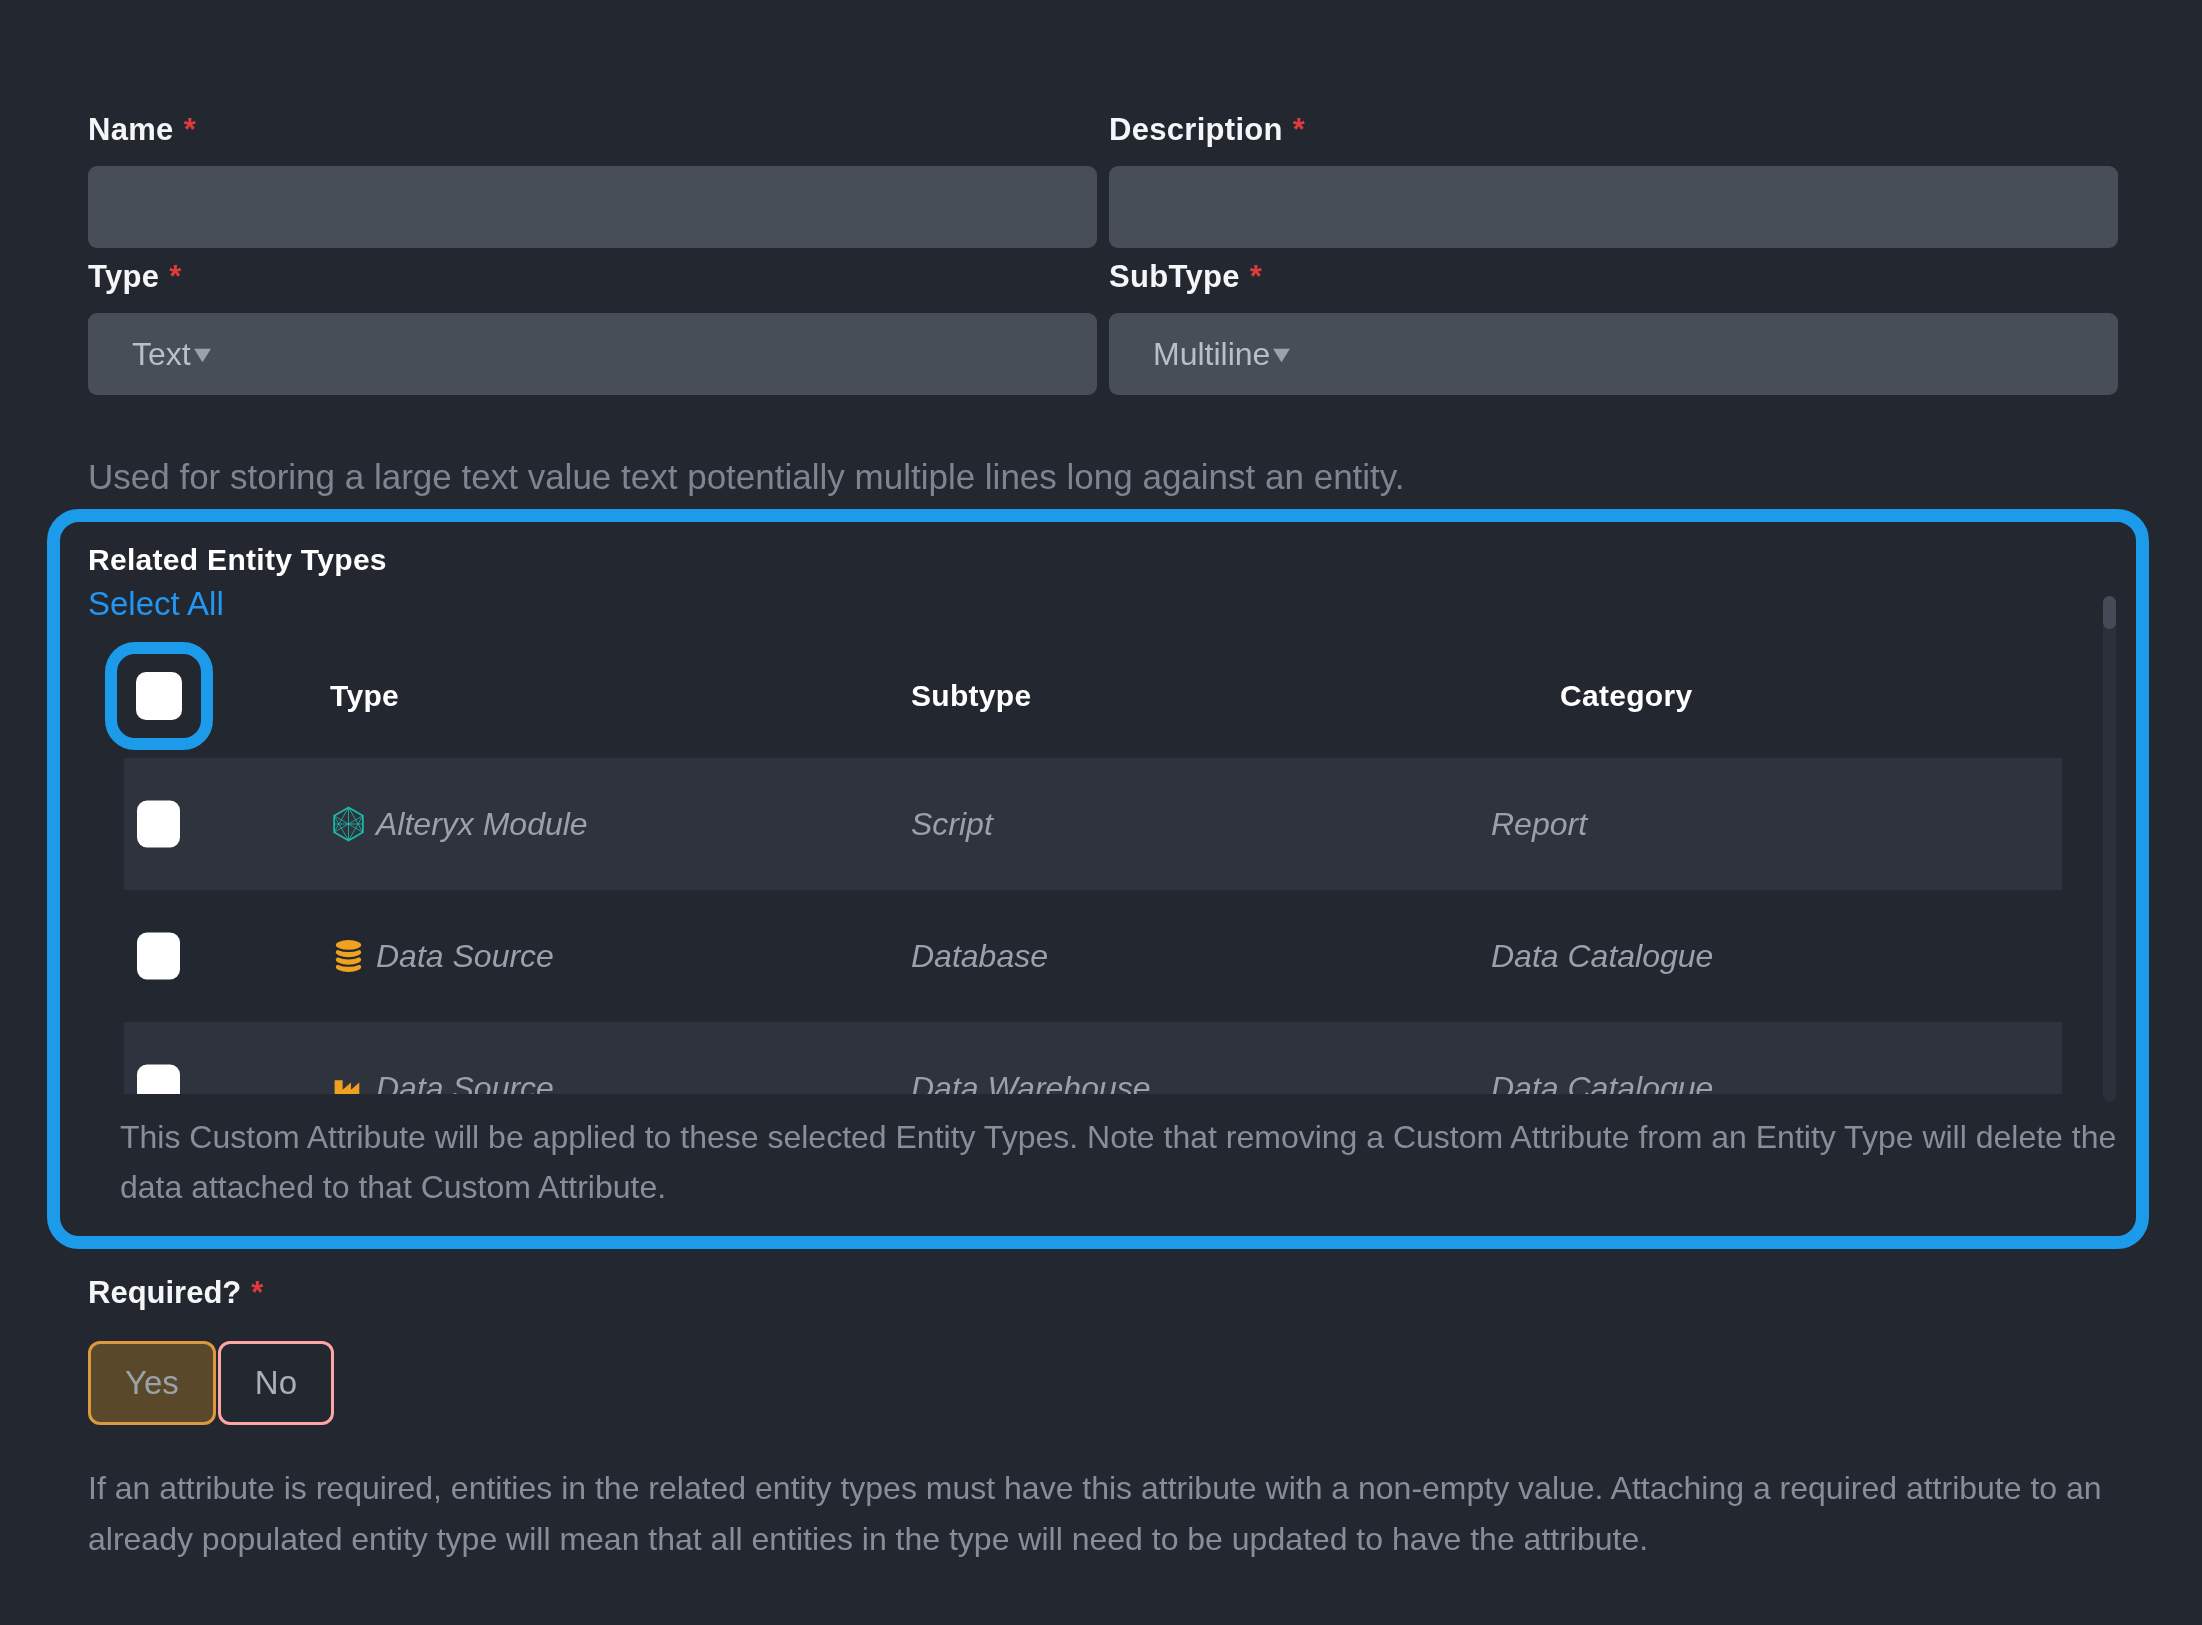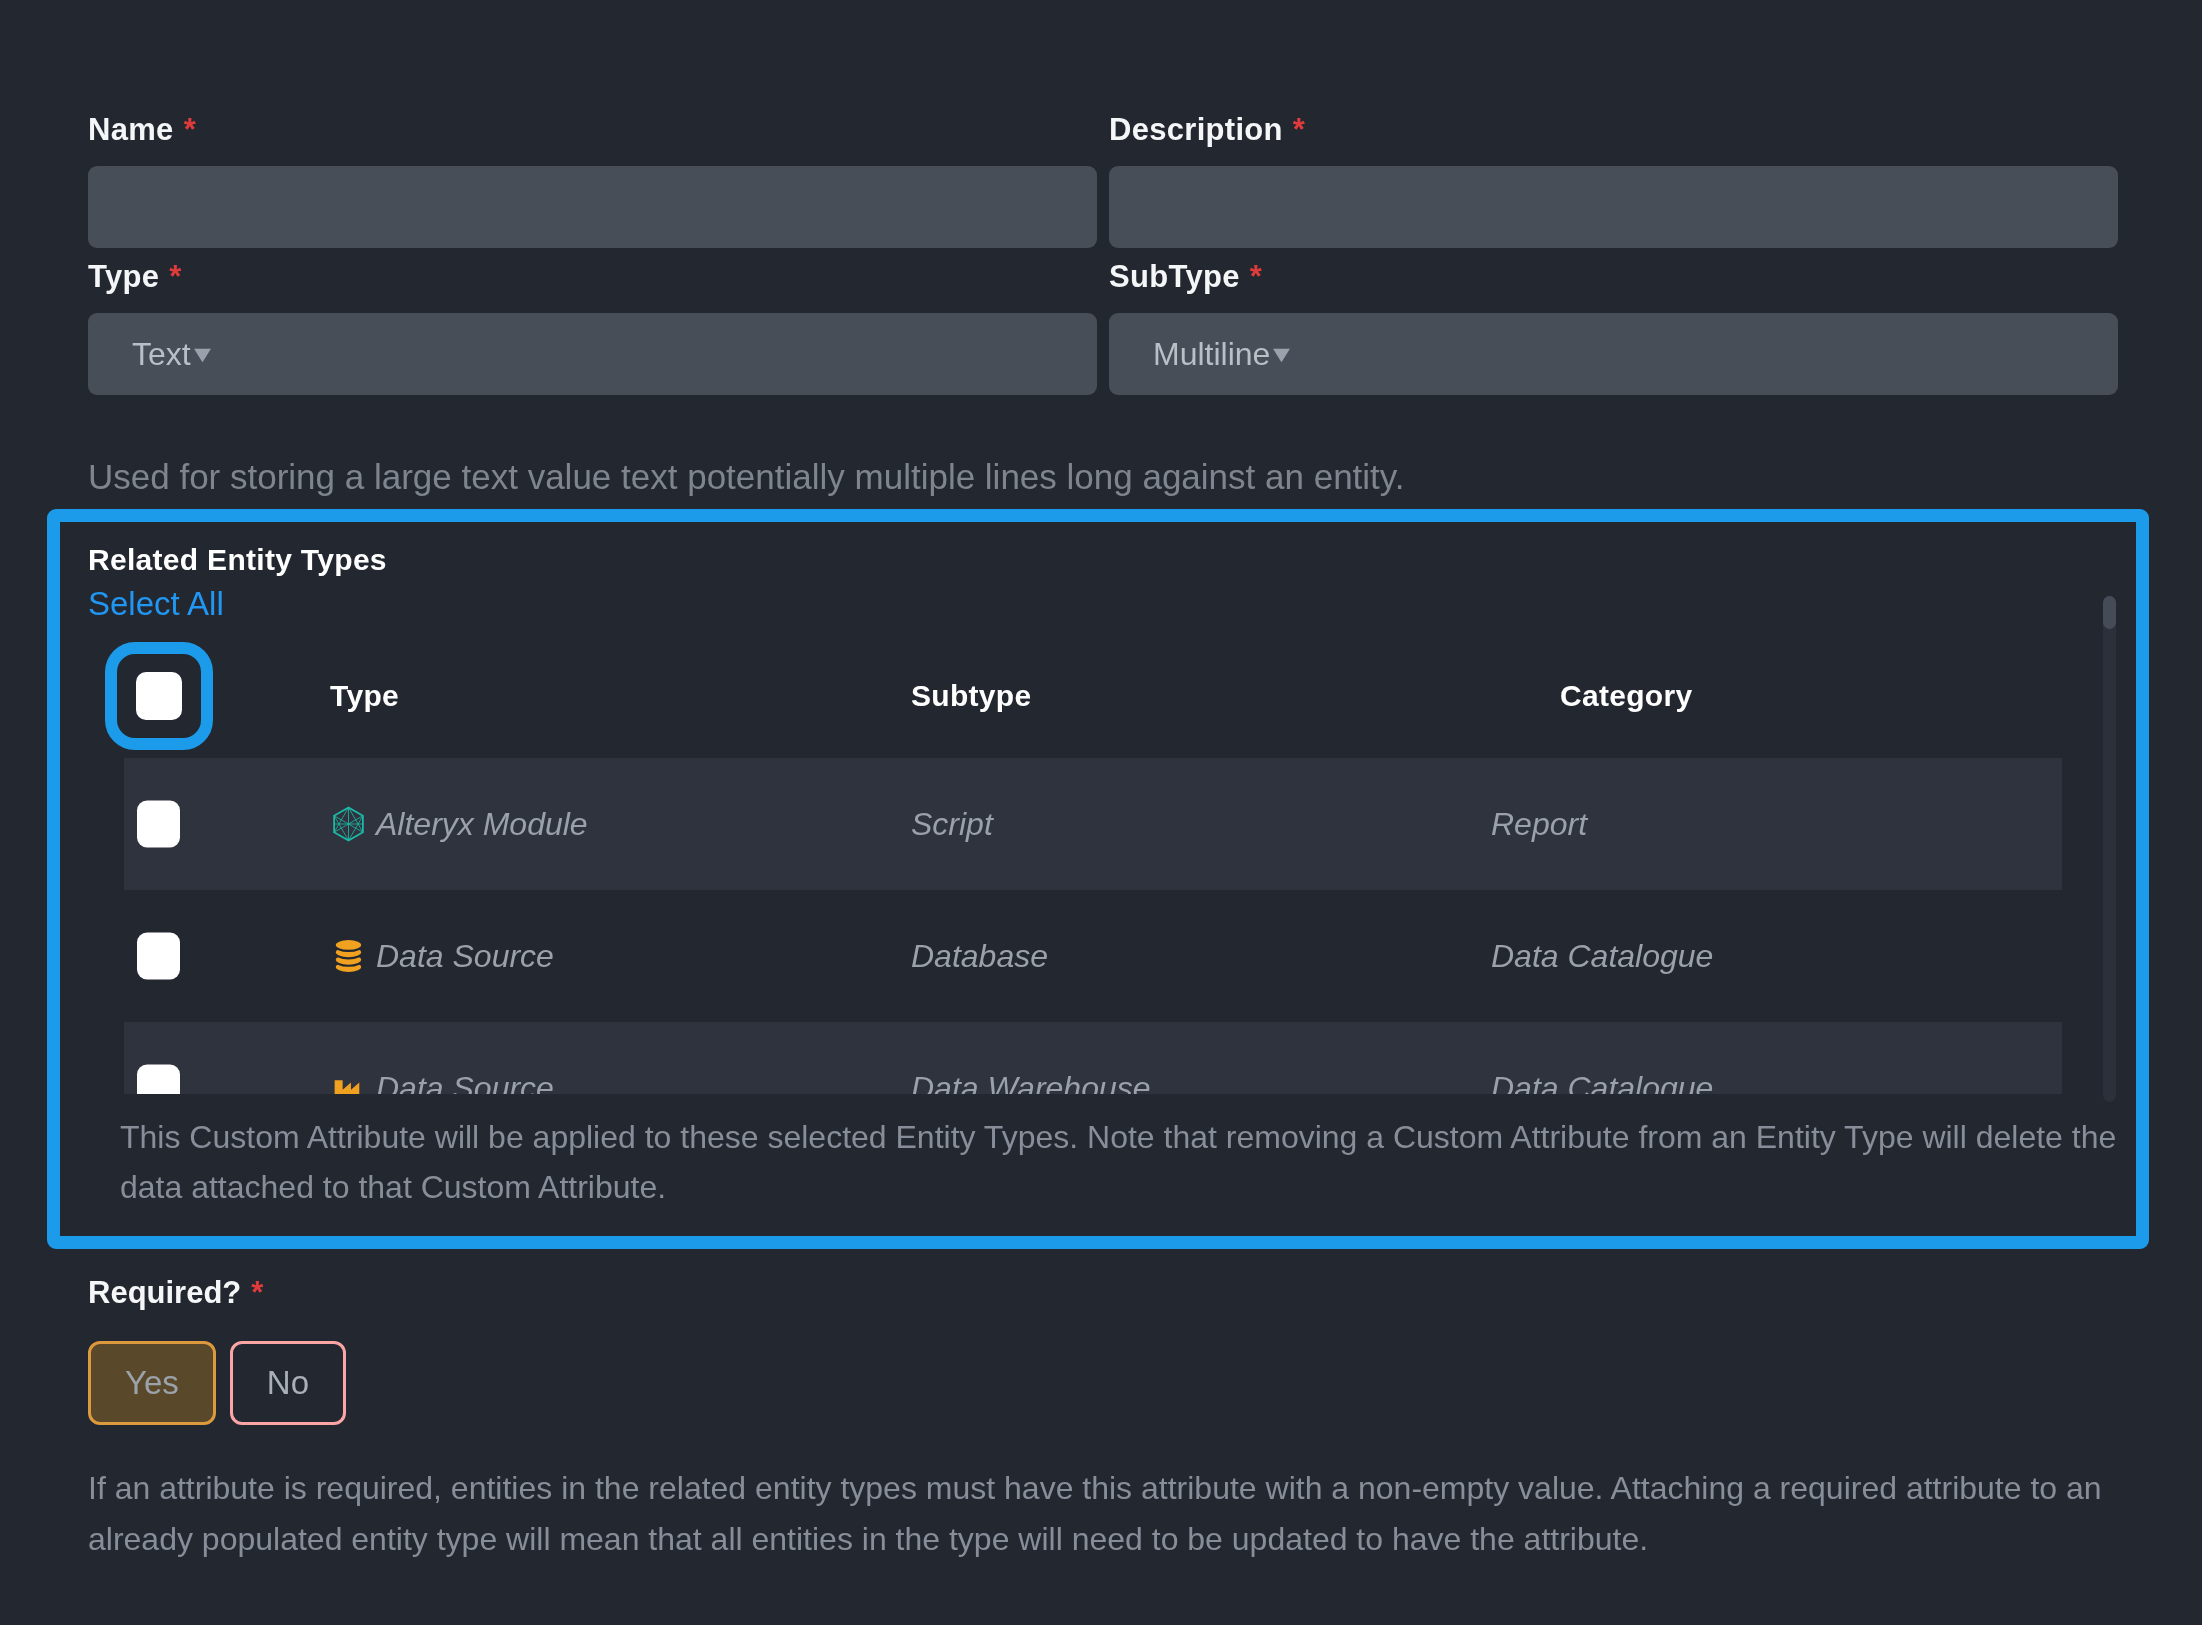--- a/index.html
+++ b/index.html
@@ -61,21 +61,21 @@
     line-height: 40px;
   }
 
   
   .related-box {
     position: relative;
     margin-left: -41px;
     margin-right: -31px;
     margin-top: 12px;
     border: 13px solid #1b9be9;
-    border-radius: 9px;
+    border-radius: 32px;
     padding: 20px 28px 24px 28px;
   }
   .related-title {
     font-size: 30px;
     font-weight: bold;
     color: #ffffff;
     line-height: 36px;
     letter-spacing: 0.3px;
   }
   .select-all {
@@ -187,21 +187,21 @@
   }
 
   
   .required-label {
     margin-top: 26px;
     font-size: 31px;
     font-weight: bold;
     color: #f4f6f8;
     line-height: 36px;
   }
-  .toggle-row { margin-top: 30px; display: flex; gap: 14px; }
+  .toggle-row { margin-top: 30px; display: flex; gap: 2px; }
   .toggle-btn {
     height: 84px;
     border-radius: 12px;
     font-size: 33px;
     font-family: inherit;
     cursor: pointer;
     padding: 0 34px;
   }
   .toggle-btn.yes {
     background: #594829;

